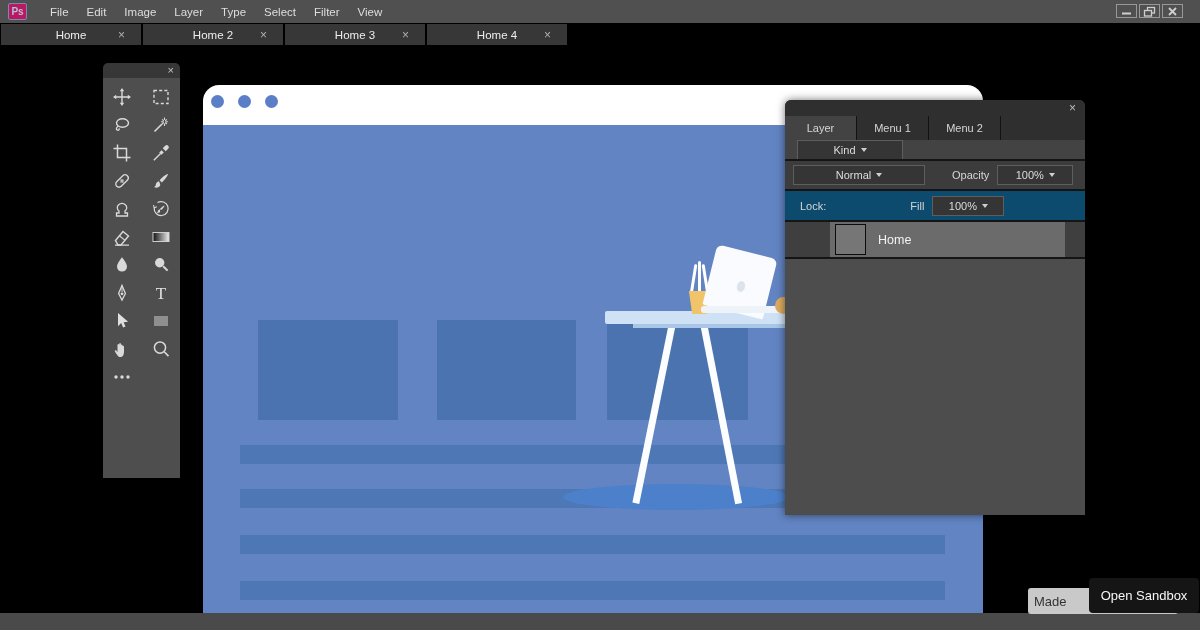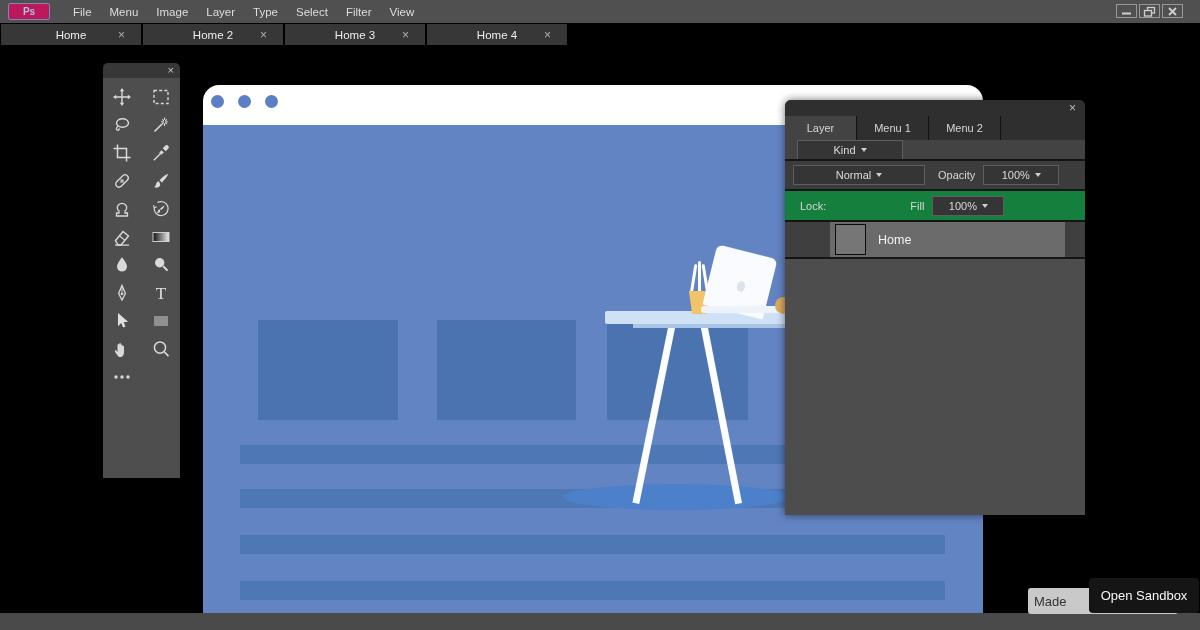--- a/index.html
+++ b/index.html
@@ -1,21 +1,21 @@
 <!DOCTYPE html>
 <html><head>
 <meta charset="utf-8">
 <style>
   *{margin:0;padding:0;box-sizing:border-box;}
   html,body{width:1200px;height:630px;overflow:hidden;background:#4a4a4a;font-family:"Liberation Sans",sans-serif;}
   .screen{position:relative;width:1200px;height:630px;}
 
   
   .menubar{position:absolute;left:0;top:0;width:1200px;height:23px;background:#505050;display:flex;align-items:center;z-index:6;}
-  .ps-logo{margin-left:8px;width:42px;height:17px;background:#be185d;border:1px solid #7787c0;border-radius:2px;color:#a8c4e4;font-size:10px;font-weight:bold;display:flex;align-items:center;justify-content:center;}
+  .ps-logo{margin-left:8px;width:19px;height:17px;background:#be185d;border:1px solid #7787c0;border-radius:2px;color:#a8c4e4;font-size:10px;font-weight:bold;display:flex;align-items:center;justify-content:center;}
   .menus{display:flex;margin-left:14px;}
   .menu-item{color:#dedede;font-size:11.5px;padding:0 9px;cursor:default;}
   .win-controls{position:absolute;right:17px;top:4px;display:flex;gap:2px;}
   .win-btn{width:21px;height:14px;border:1px solid #989898;display:flex;align-items:center;justify-content:center;}
 
   
   .tabbar{position:absolute;left:0;top:23px;width:1200px;height:23px;background:#000;display:flex;gap:2px;padding:1px 0 1px 1px;z-index:6;}
   .tab{width:140px;height:21px;background:#373737;position:relative;display:flex;align-items:center;justify-content:center;}
   .tab-label{color:#ededed;font-size:11.5px;}
   .tab-close{position:absolute;right:16px;top:50%;transform:translateY(-50%);color:#b0b0b0;font-size:12px;line-height:1;}
@@ -67,23 +67,23 @@
   .lp-tabs{height:24px;background:#2f2f2f;display:flex;}
   .lp-tab{width:72px;display:flex;align-items:center;justify-content:center;color:#d6d6d6;font-size:11px;border-right:1px solid #121212;}
   .lp-tab.active{background:#434343;}
   .lp-kind-row{height:19px;background:#434343;display:flex;align-items:center;padding-left:12px;}
   .dd{height:20px;background:#353535;border:1px solid #5e5e5e;display:flex;align-items:center;justify-content:center;gap:5px;color:#dcdcdc;font-size:11px;}
   .caret{width:0;height:0;border-left:3.5px solid transparent;border-right:3.5px solid transparent;border-top:4.5px solid #cfcfcf;}
   .dd-kind{width:106px;}
   .lp-blend-row{height:30px;background:#3c3c3c;border-top:2px solid #151515;display:flex;align-items:center;padding-left:8px;}
   .dd-blend{width:132px;}
   .lp-label{color:#d6d6d6;font-size:11px;}
-  .opacity-label{margin-left:13px;}
+  .opacity-label{margin-left:27px;}
   .dd-opacity{width:76px;margin-left:8px;}
-  .lp-lock-row{height:31px;background:#15803d;border-top:2px solid #151515;display:flex;align-items:center;padding-left:15px;}
+  .lp-lock-row{height:31px;background:#0c4a6e;border-top:2px solid #151515;display:flex;align-items:center;padding-left:15px;}
   .fill-label{margin-left:84px;}
   .dd-fill{width:72px;margin-left:8px;}
   .lp-layer-row{height:37px;border-top:2px solid #151515;display:flex;}
   .layer-vis{width:45px;background:#3f3f3f;}
   .layer-main{flex:1;background:#6b6b6b;display:flex;align-items:center;}
   .layer-thumb{width:31px;height:31px;margin-left:5px;background:#767676;border:1px solid #0c0c0c;}
   .layer-name{margin-left:12px;color:#f2f2f2;font-size:12.5px;}
   .layer-right{width:20px;background:#3f3f3f;}
   .lp-body{flex:1;background:#4d4d4d;border-top:2px solid #151515;}
 
@@ -94,21 +94,21 @@
 </style>
 </head>
 <body>
 
 <div class="screen">
 
   <div class="menubar">
     <div class="ps-logo">Ps</div>
     <nav class="menus">
       <span class="menu-item">File</span>
-      <span class="menu-item">Menu</span>
+      <span class="menu-item">Edit</span>
       <span class="menu-item">Image</span>
       <span class="menu-item">Layer</span>
       <span class="menu-item">Type</span>
       <span class="menu-item">Select</span>
       <span class="menu-item">Filter</span>
       <span class="menu-item">View</span>
     </nav>
     <div class="win-controls">
       <div class="win-btn">
         <svg width="13" height="10" viewBox="0 0 13 10">

